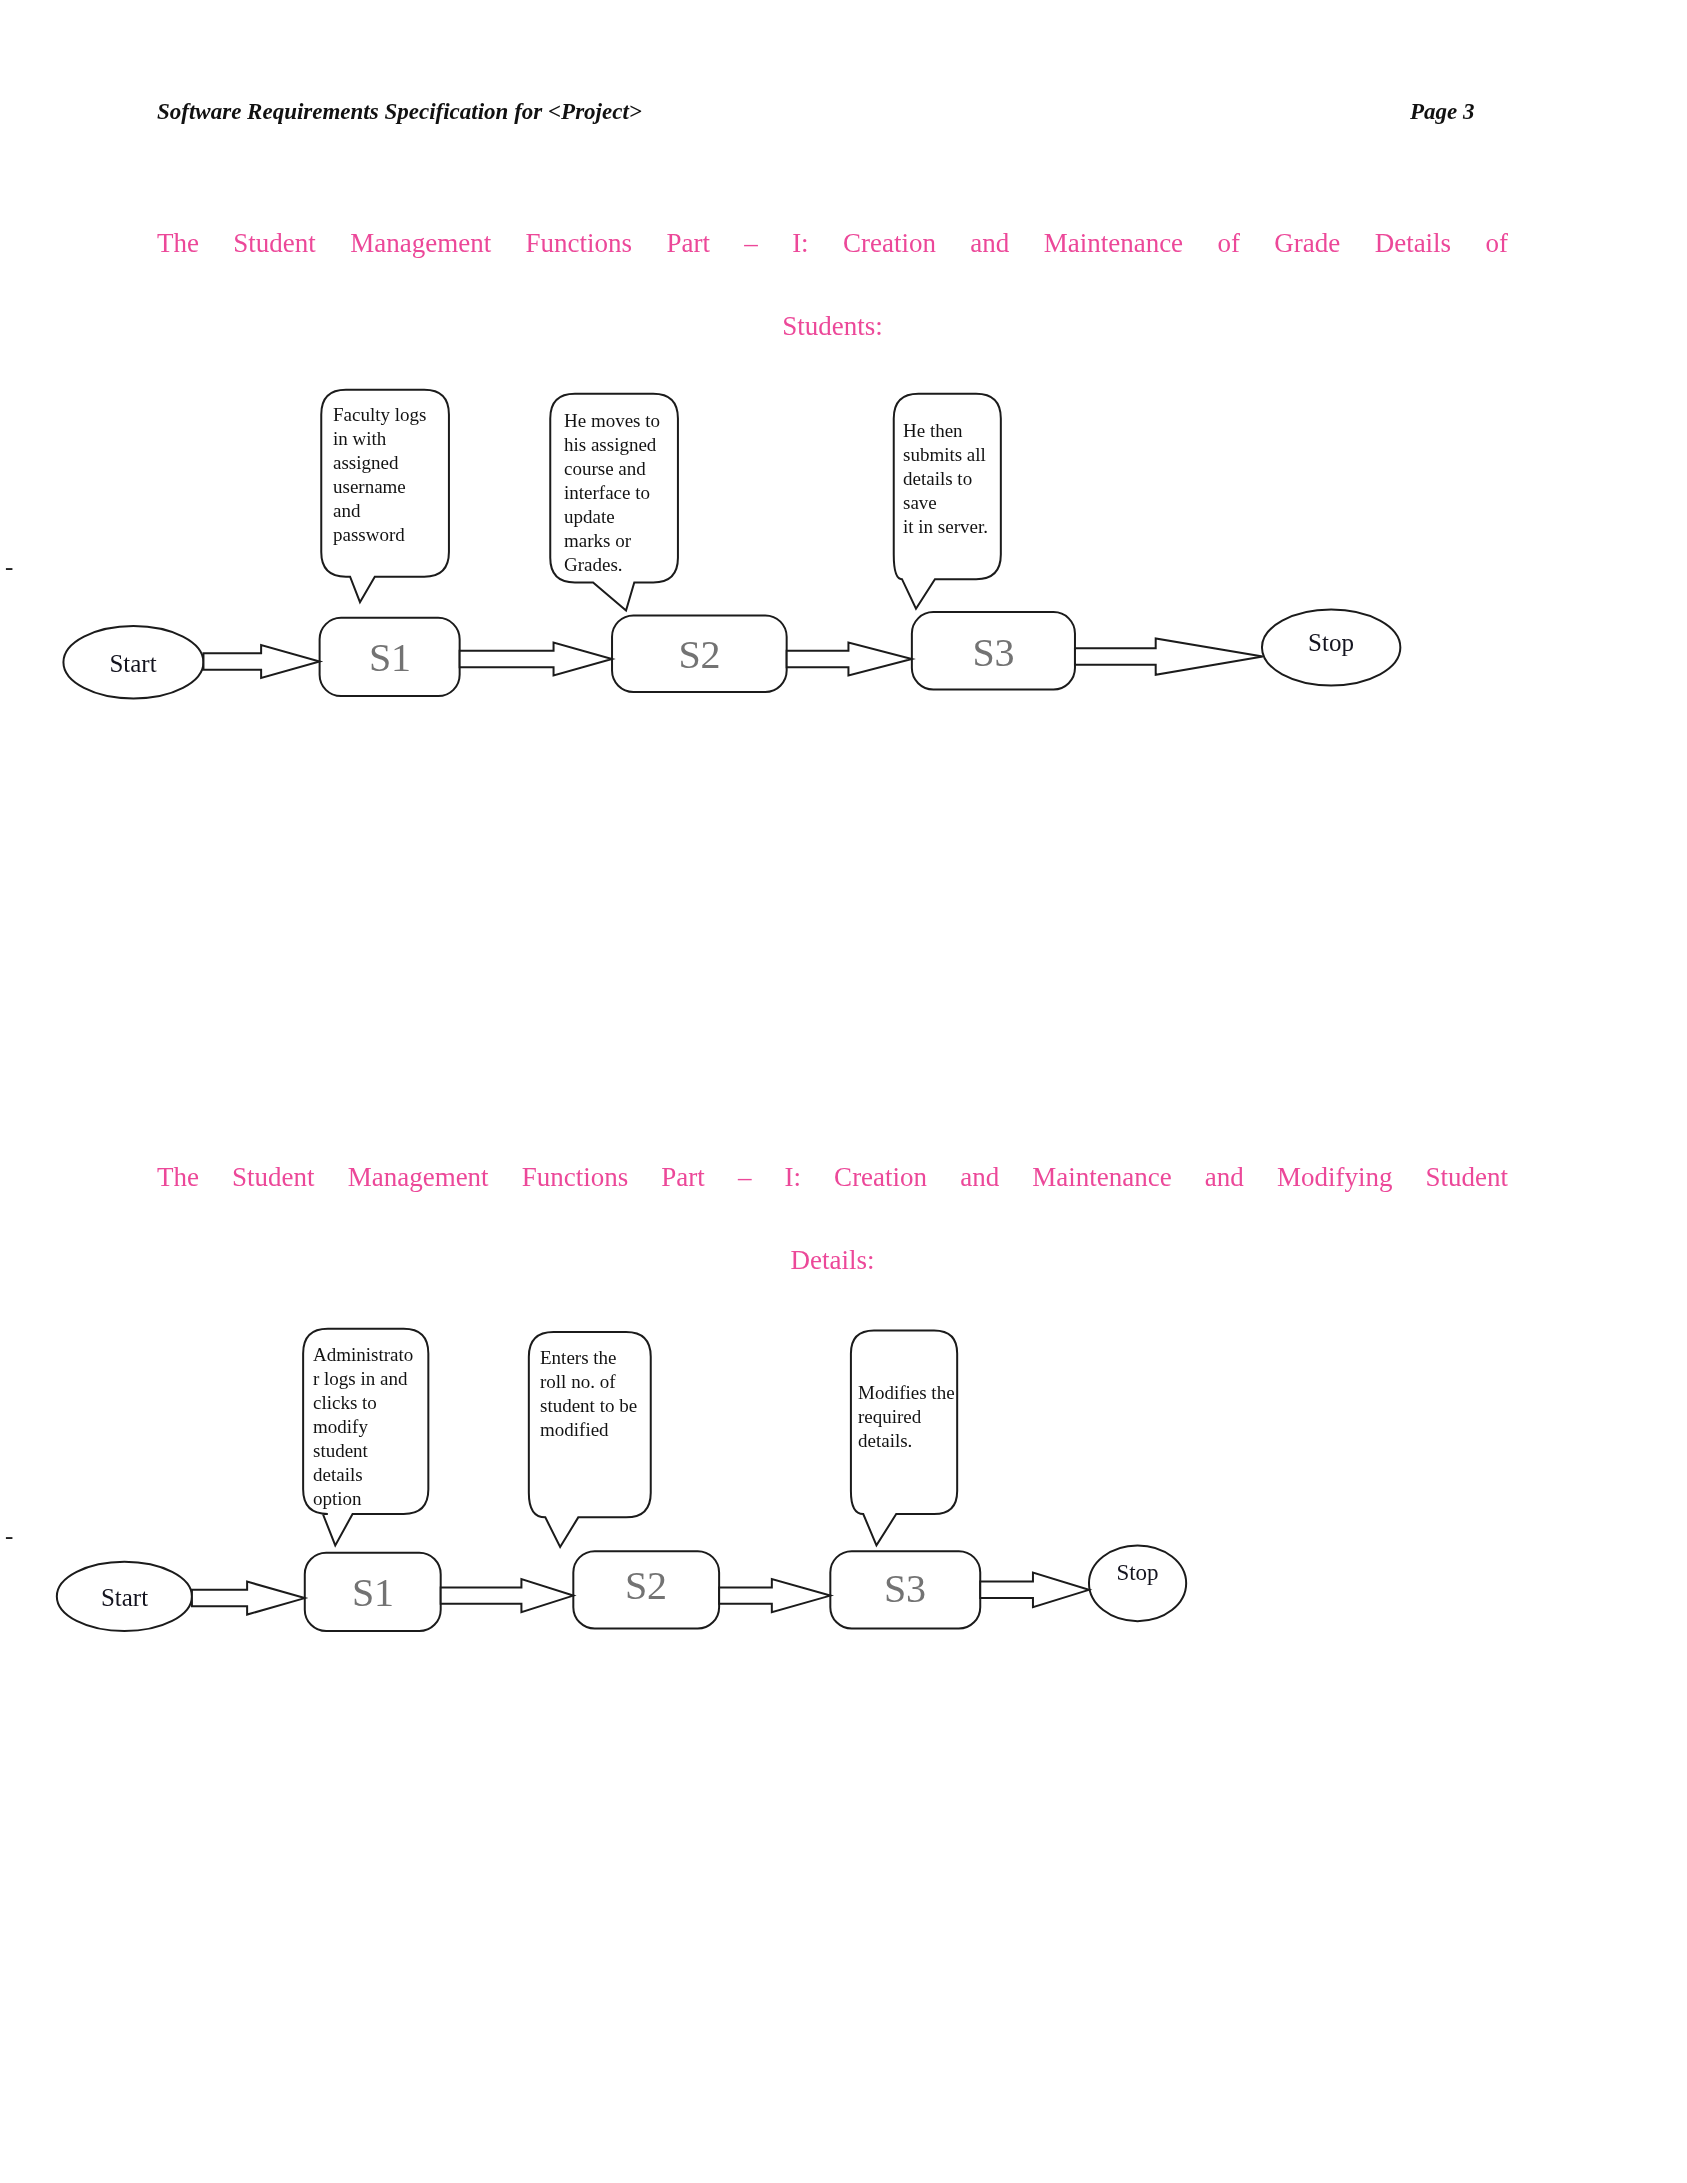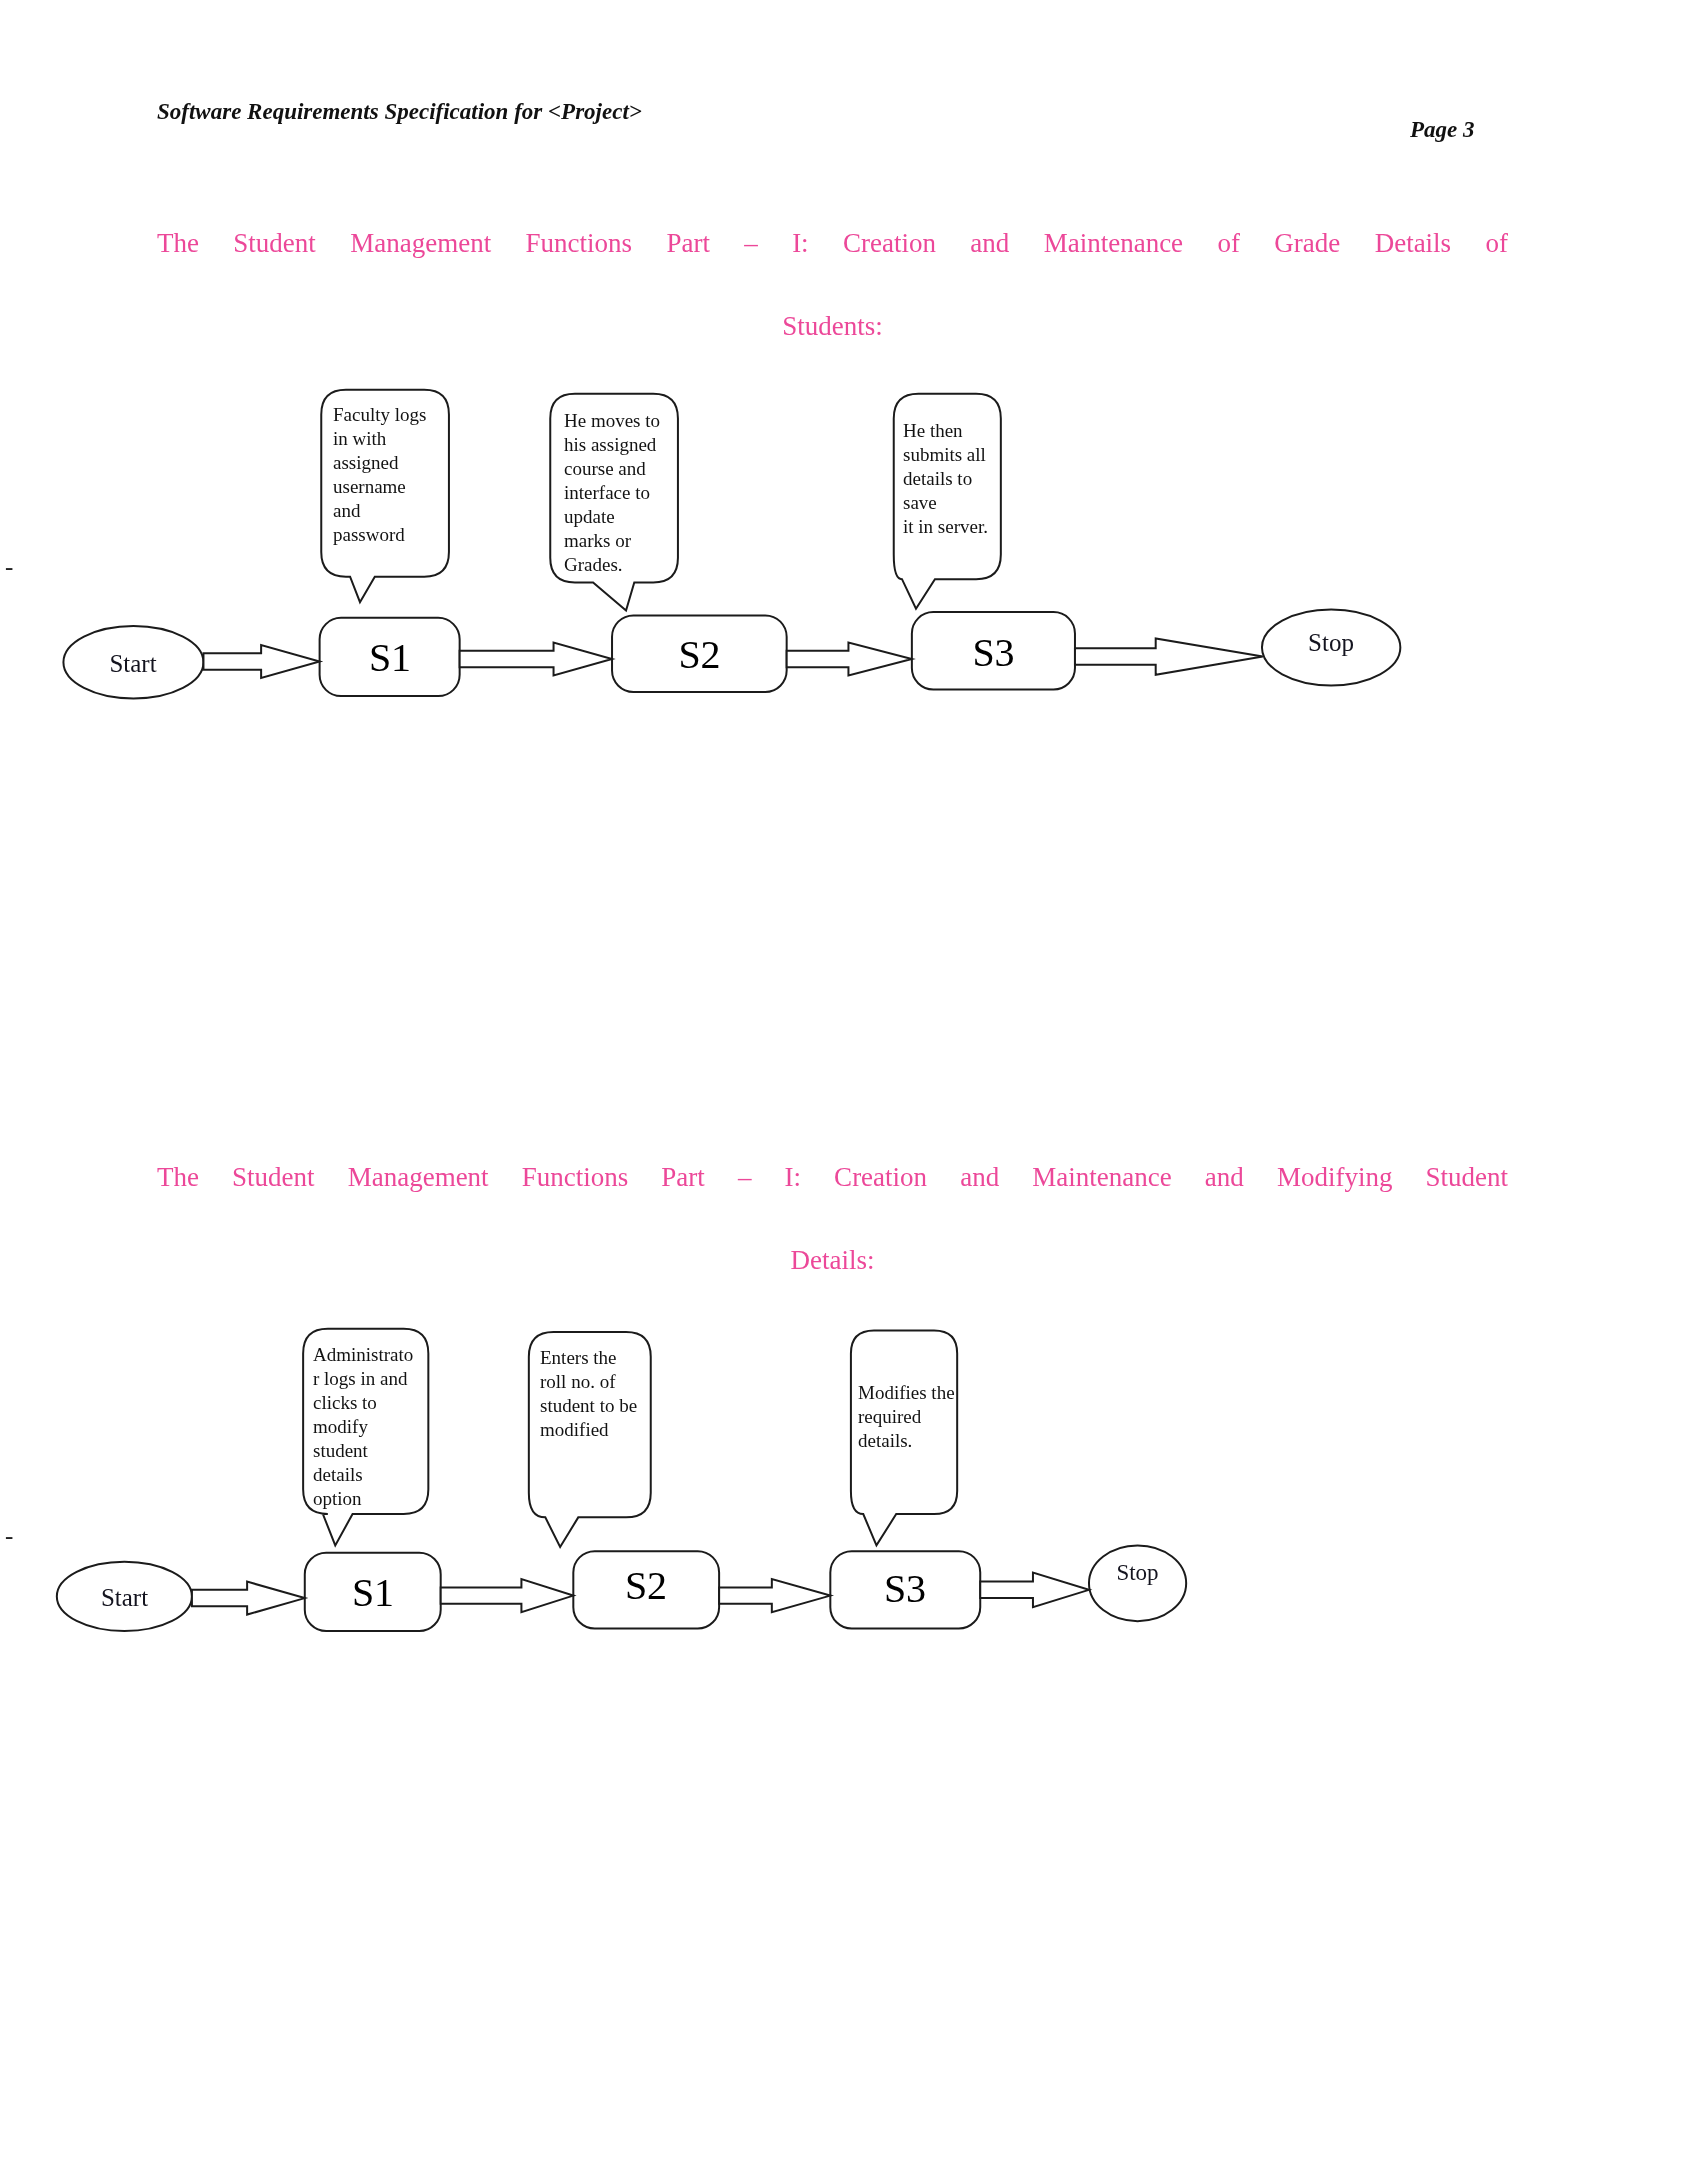--- a/index.html
+++ b/index.html
@@ -9,31 +9,31 @@
   }
   .abs { position:absolute; }
   .hdr { font-size:23px; font-weight:bold; font-style:italic; white-space:nowrap; }
   .heading { font-size:27px; line-height:39px; color:#ec4899; }
   .heading .l1 { text-align:justify; text-align-last:justify; }
   .heading .l2 { text-align:center;margin-top:44px; }
   .dash { font-size:25px; line-height:25px; color:#222; }
   svg.canvas { position:absolute; left:0; top:0; }
   svg.canvas * { vector-effect:non-scaling-stroke; }
   .shape { fill:#ffffff; stroke:#1b1b1b; stroke-width:2; }
-  .node-label { font-size:40px; text-align:center; line-height:1.1; color:#000000; }
+  .node-label { font-size:40px; text-align:center; line-height:1.1; color:#737373; }
   .term-label { font-size:25px; text-align:center; line-height:1.1; color:#14141f; }
   .callout-text { font-size:19px; line-height:24px; white-space:pre-line; color:#131313; }
 </style>
 </head>
 <body>
 
 <div class="page">
 
   <div class="abs hdr" style="left:157px; top:99px;">Software Requirements Specification for &lt;Project&gt;</div>
-  <div class="abs hdr" style="left:1410px; top:117px;">Page 3</div>
+  <div class="abs hdr" style="left:1410px; top:99px;">Page 3</div>
 
   <div class="abs heading" style="left:157px; top:224px; width:1351px;">
     <div class="l1">The Student Management Functions Part – I: Creation and Maintenance of Grade Details of</div>
     <div class="l2">Students:</div>
   </div>
 
   <div class="abs heading" style="left:157px; top:1158px; width:1351px;">
     <div class="l1">The Student Management Functions Part – I: Creation and Maintenance and Modifying Student</div>
     <div class="l2">Details:</div>
   </div>

